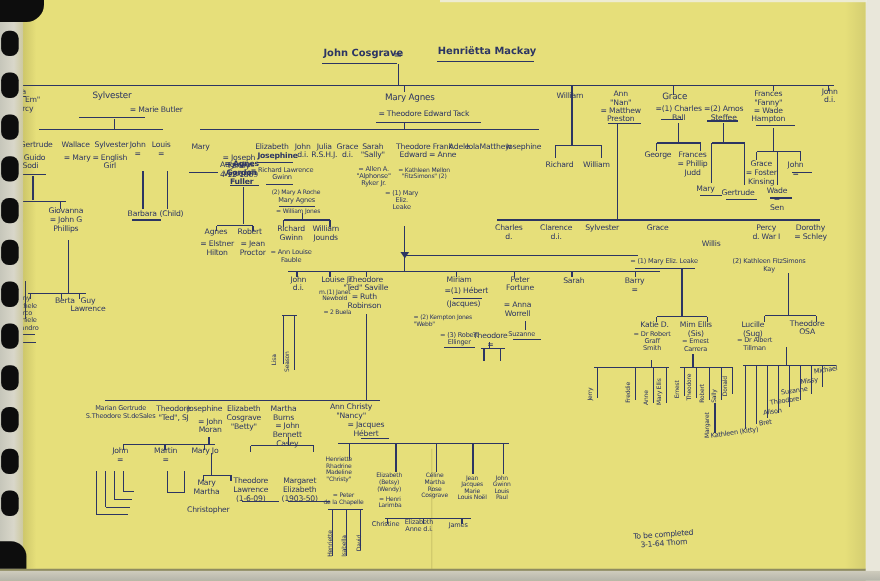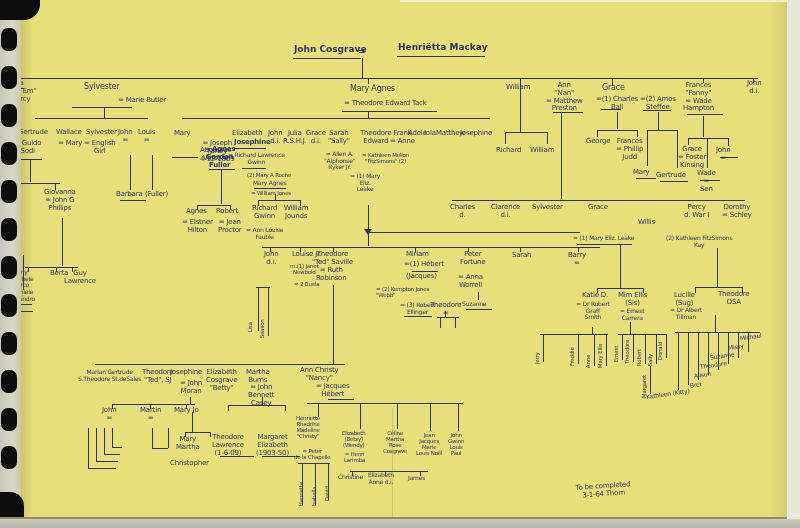--- a/index.html
+++ b/index.html
@@ -88,21 +88,21 @@
 <div class="lbl" style="left:56px;top:129px;">Wallace</div>
 <div class="lbl" style="left:58px;top:140px;">= Mary</div>
 <div class="lbl" style="left:86px;top:129px;">Sylvester</div>
 <div class="lbl" style="left:84px;top:140px;">= English
 Girl</div>
 <div class="lbl" style="left:118px;top:129px;">John
 =</div>
 <div class="lbl" style="left:138px;top:129px;">Louis
 =</div>
 <div class="lbl" style="left:116px;top:191px;">Barbara</div>
-<div class="lbl" style="left:145px;top:191px;">(Fuller)</div>
+<div class="lbl" style="left:145px;top:191px;">(Child)</div>
 <div class="lbl" style="left:2px;top:189px;">Mario
 Diana</div>
 <div class="lbl" style="left:44px;top:189px;">Giovanna
 = John G
 Phillips</div>
 <div class="lbl s6 left" style="left:4px;top:269px;">Anthony
 (3)Michele
 (2)Marco
 (1)Daniele
 Alessandro</div>

